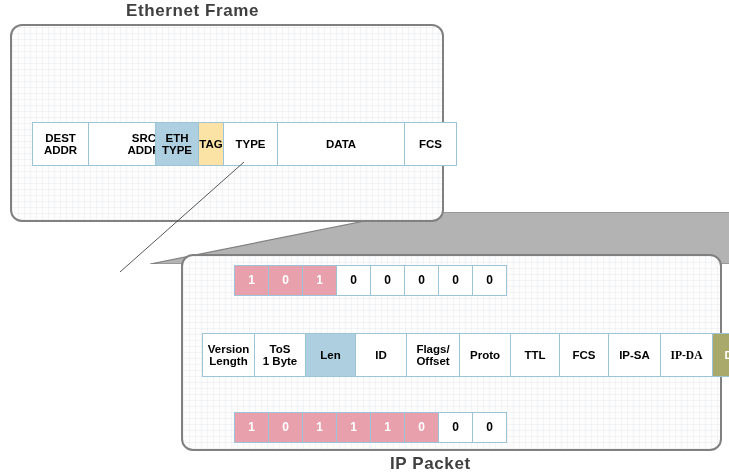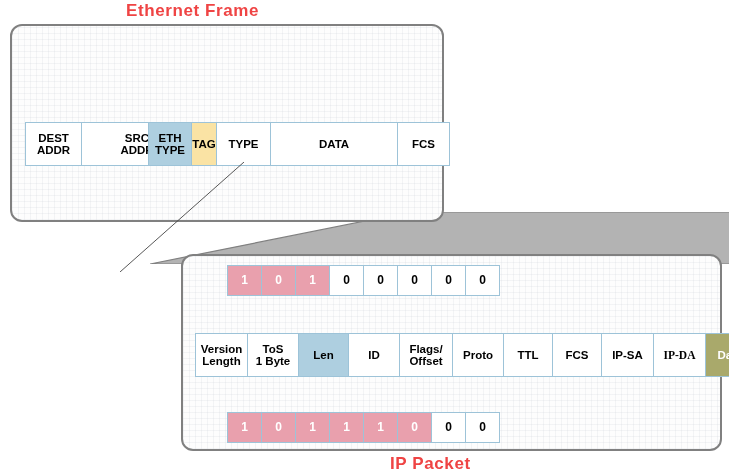--- a/index.html
+++ b/index.html
@@ -10,21 +10,21 @@
     width: 729px; height: 476px;
     position: relative;
     overflow: hidden;
     font-family: "Liberation Sans", sans-serif;
     -webkit-font-smoothing: antialiased;
   }
 
   
   .title {
     position: absolute;
-    color: #ef4444;
+    color: #404040;
     font-weight: bold;
     font-size: 17px;
     letter-spacing: 0.6px;
     white-space: nowrap;
   }
   #ethernet-title { left: 126px; top: 1px; }
   #ip-title { left: 390px; top: 454px; }
 
   
   .panel {
@@ -58,21 +58,21 @@
     display: flex;
     flex-direction: column;
     align-items: center;
     justify-content: center;
     text-align: center;
     background: #ffffff;
     color: #000000;
     font-weight: bold;
     line-height: 1.05;
   }
-  .cell:first-child { margin-left: 8px; }
+  .cell:first-child { margin-left: 15px; }
 
   
   #cos-label {
     position: absolute; left: 15px; top: 62px;
     font-family: "DejaVu Serif", serif;
     font-weight: bold;
     font-size: 14px;
     letter-spacing: -0.5px;
     color: #000;
   }

